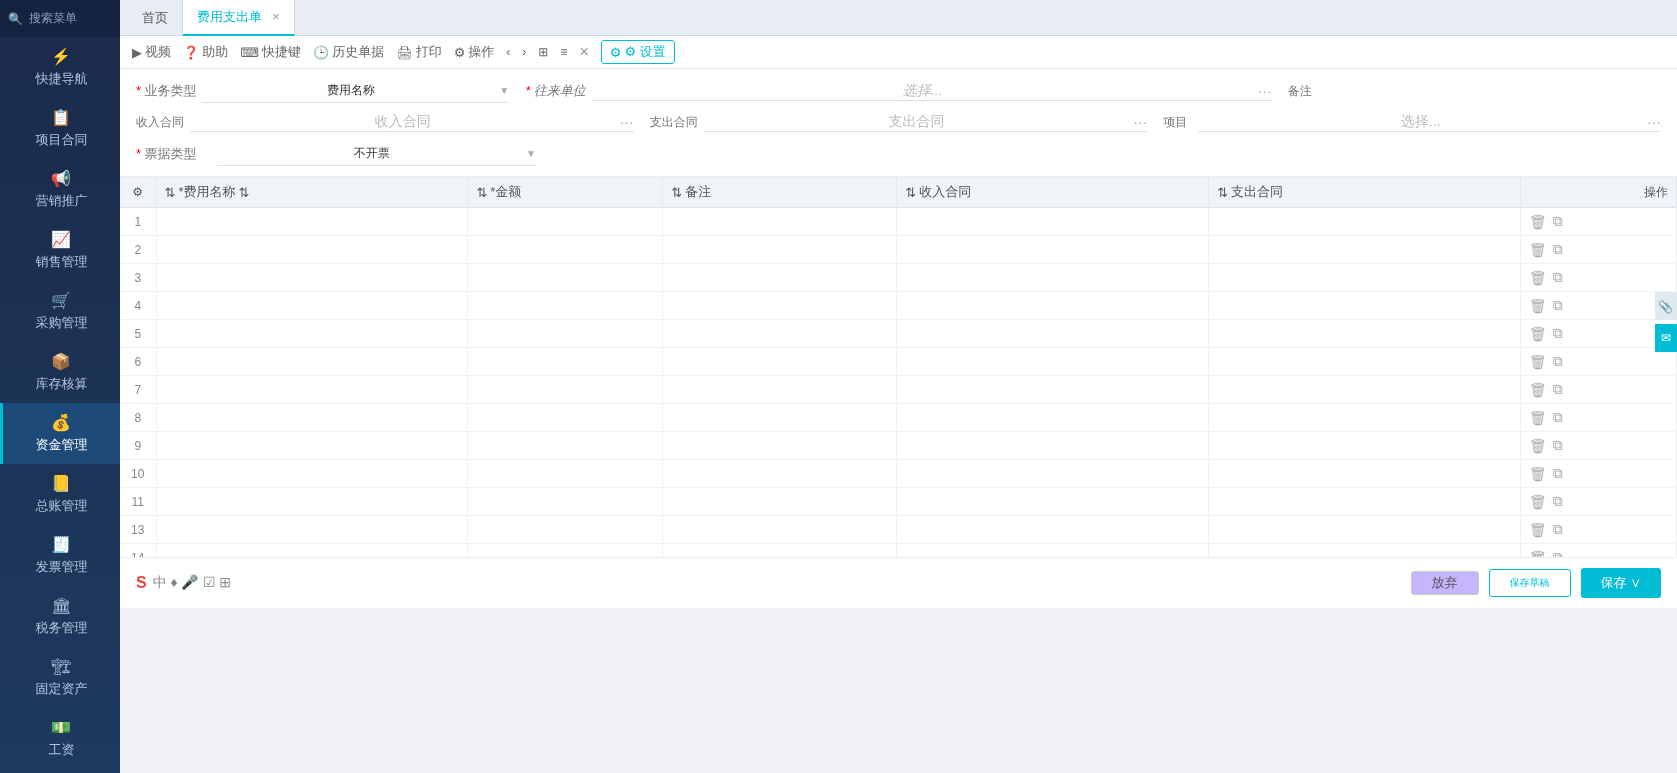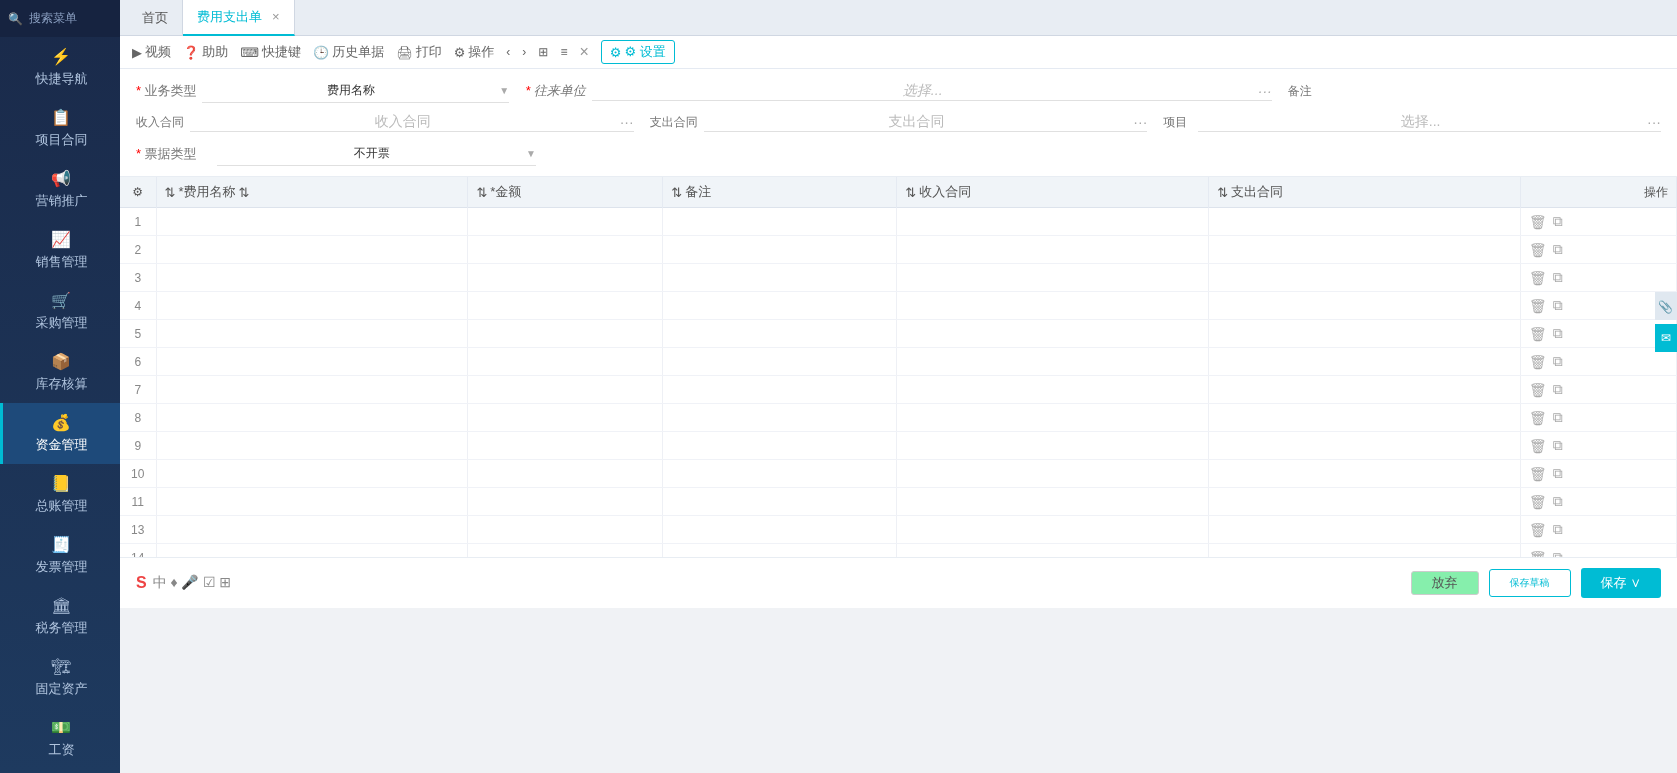--- a/index.html
+++ b/index.html
@@ -165,21 +165,21 @@
       align-items: center;
       justify-content: flex-end;
       padding: 10px 16px;
       border-top: 1px solid #e8edf3;
       background: #fff;
       gap: 10px;
     }
     .btn-discard {
       padding: 2px 20px;
       border: 1px solid #ccc;
-      background: #86efac;
+      background: #c4b5fd;
       color: #555;
       cursor: pointer;
       border-radius: 3px;
       font-size: 13px;
     }
     .btn-draft {
       padding: 6px 20px;
       border: 1px solid #00bcd4;
       background: #fff;
       color: #00bcd4;

